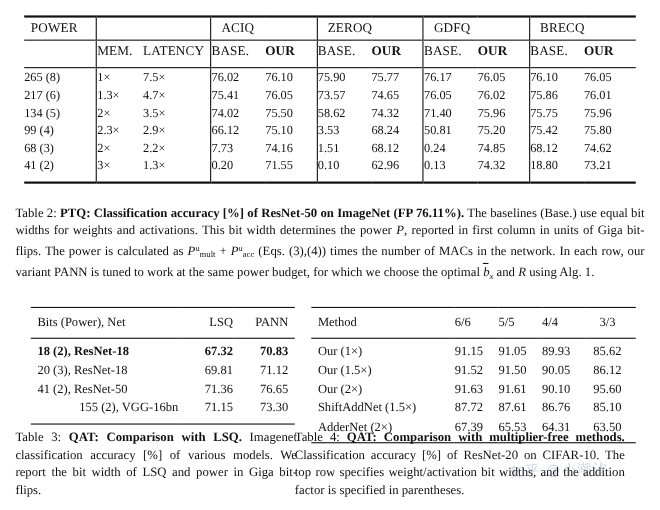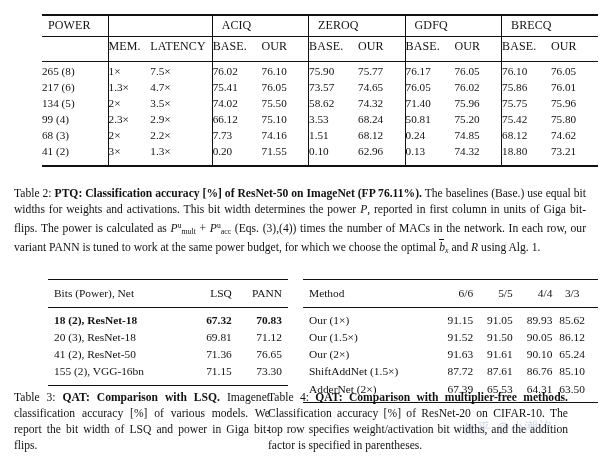--- a/index.html
+++ b/index.html
@@ -18,21 +18,20 @@
 
   .page {
     position: absolute;
     inset: 0;
   }
 
   
   table {
     border-collapse: collapse;
     font-family: "Liberation Serif", "DejaVu Serif", serif;
-    margin-left: 20px;
   }
   td, th {
     padding: 0;
     font-weight: normal;
     color: #111;
   }
 
   
   #table2-wrap {
     position: absolute;
@@ -51,21 +50,21 @@
 
   
   .sc {
     font-variant: small-caps;
     font-size: 12.0px;
     letter-spacing: 0.1px;
   }
   .sc-b {
     font-variant: small-caps;
     font-size: 12.0px;
-    font-weight: normal;
+    font-weight: bold;
     letter-spacing: 0.1px;
   }
 
   #table2 td.grp {
     border-left: 1.0px solid #111;
   }
 
   #table2 td { vertical-align: top; }
 
   #table2 tr.hdr1 td { height: 17px; padding-top: 3px; }
@@ -111,21 +110,21 @@
     width: 240px;
     font-size: 11.4px;
     line-height: 1.0;
   }
   #table3 .rule-top    { border-top: 1.6px solid #111; }
   #table3 .rule-mid    { border-top: 1.0px solid #111; }
   #table3 .rule-bottom { border-bottom: 1.6px solid #111; }
   #table3 tr.hdr td { height: 20px; padding-top: 4px; padding-bottom: 3px; }
   #table3 tbody.body tr td { height: 17.2px; }
   #table3 tbody.body tr:first-child td { padding-top: 4px; font-weight: bold; }
-  #table3 tbody.body tr:last-child td { padding-bottom: 4px; }
+  #table3 tbody.body tr:last-child td { padding-bottom: 4px; text-align: right; }
   .t3-c0 { width: 136px; text-align: left; padding-left: 6px !important;}
   .t3-c1 { width: 52px;  text-align: right; }
   .t3-c2 { width: 52px;  text-align: right; padding-right: 6px !important;}
 
   
   #table4-wrap {
     position: absolute;
     left: 283px;
     top: 279px;
     width: 295px;
@@ -136,21 +135,21 @@
     line-height: 1.0;
   }
   #table4 .rule-top    { border-top: 1.6px solid #111; }
   #table4 .rule-mid    { border-top: 1.0px solid #111; }
   #table4 .rule-bottom { border-bottom: 1.6px solid #111; }
   #table4 tr.hdr td { height: 20px; padding-top: 4px; padding-bottom: 3px; }
   #table4 tbody.body tr td { height: 17.2px; }
   #table4 tbody.body tr:first-child td { padding-top: 4px; }
   #table4 tbody.body tr:last-child td { padding-bottom: 4px; }
   .t4-c0 { width: 131px; text-align: left; padding-left: 6px !important; }
-  .t4-cn { width: 41px;  text-align: right; }
+  .t4-cn { width: 41px;  }
   .t4-cl { width: 41px;  text-align: center; padding-right: 6px !important; }
 
   #cap3 {
     left: 14px;
     top: 390px;
     width: 256px;
   }
   #cap4 {
     left: 268px;
     top: 390px;
@@ -386,21 +385,21 @@
           <td class="t4-cn num">91.52</td>
           <td class="t4-cn num">91.50</td>
           <td class="t4-cn num">90.05</td>
           <td class="t4-cl num">86.12</td>
         </tr>
         <tr>
           <td class="t4-c0">Our (2×)</td>
           <td class="t4-cn num">91.63</td>
           <td class="t4-cn num">91.61</td>
           <td class="t4-cn num">90.10</td>
-          <td class="t4-cl num">65.24</td>
+          <td class="t4-cl num">95.60</td>
         </tr>
         <tr>
           <td class="t4-c0">ShiftAddNet (1.5×)</td>
           <td class="t4-cn num">87.72</td>
           <td class="t4-cn num">87.61</td>
           <td class="t4-cn num">86.76</td>
           <td class="t4-cl num">85.10</td>
         </tr>
         <tr>
           <td class="rule-bottom t4-c0">AdderNet (2×)</td>

